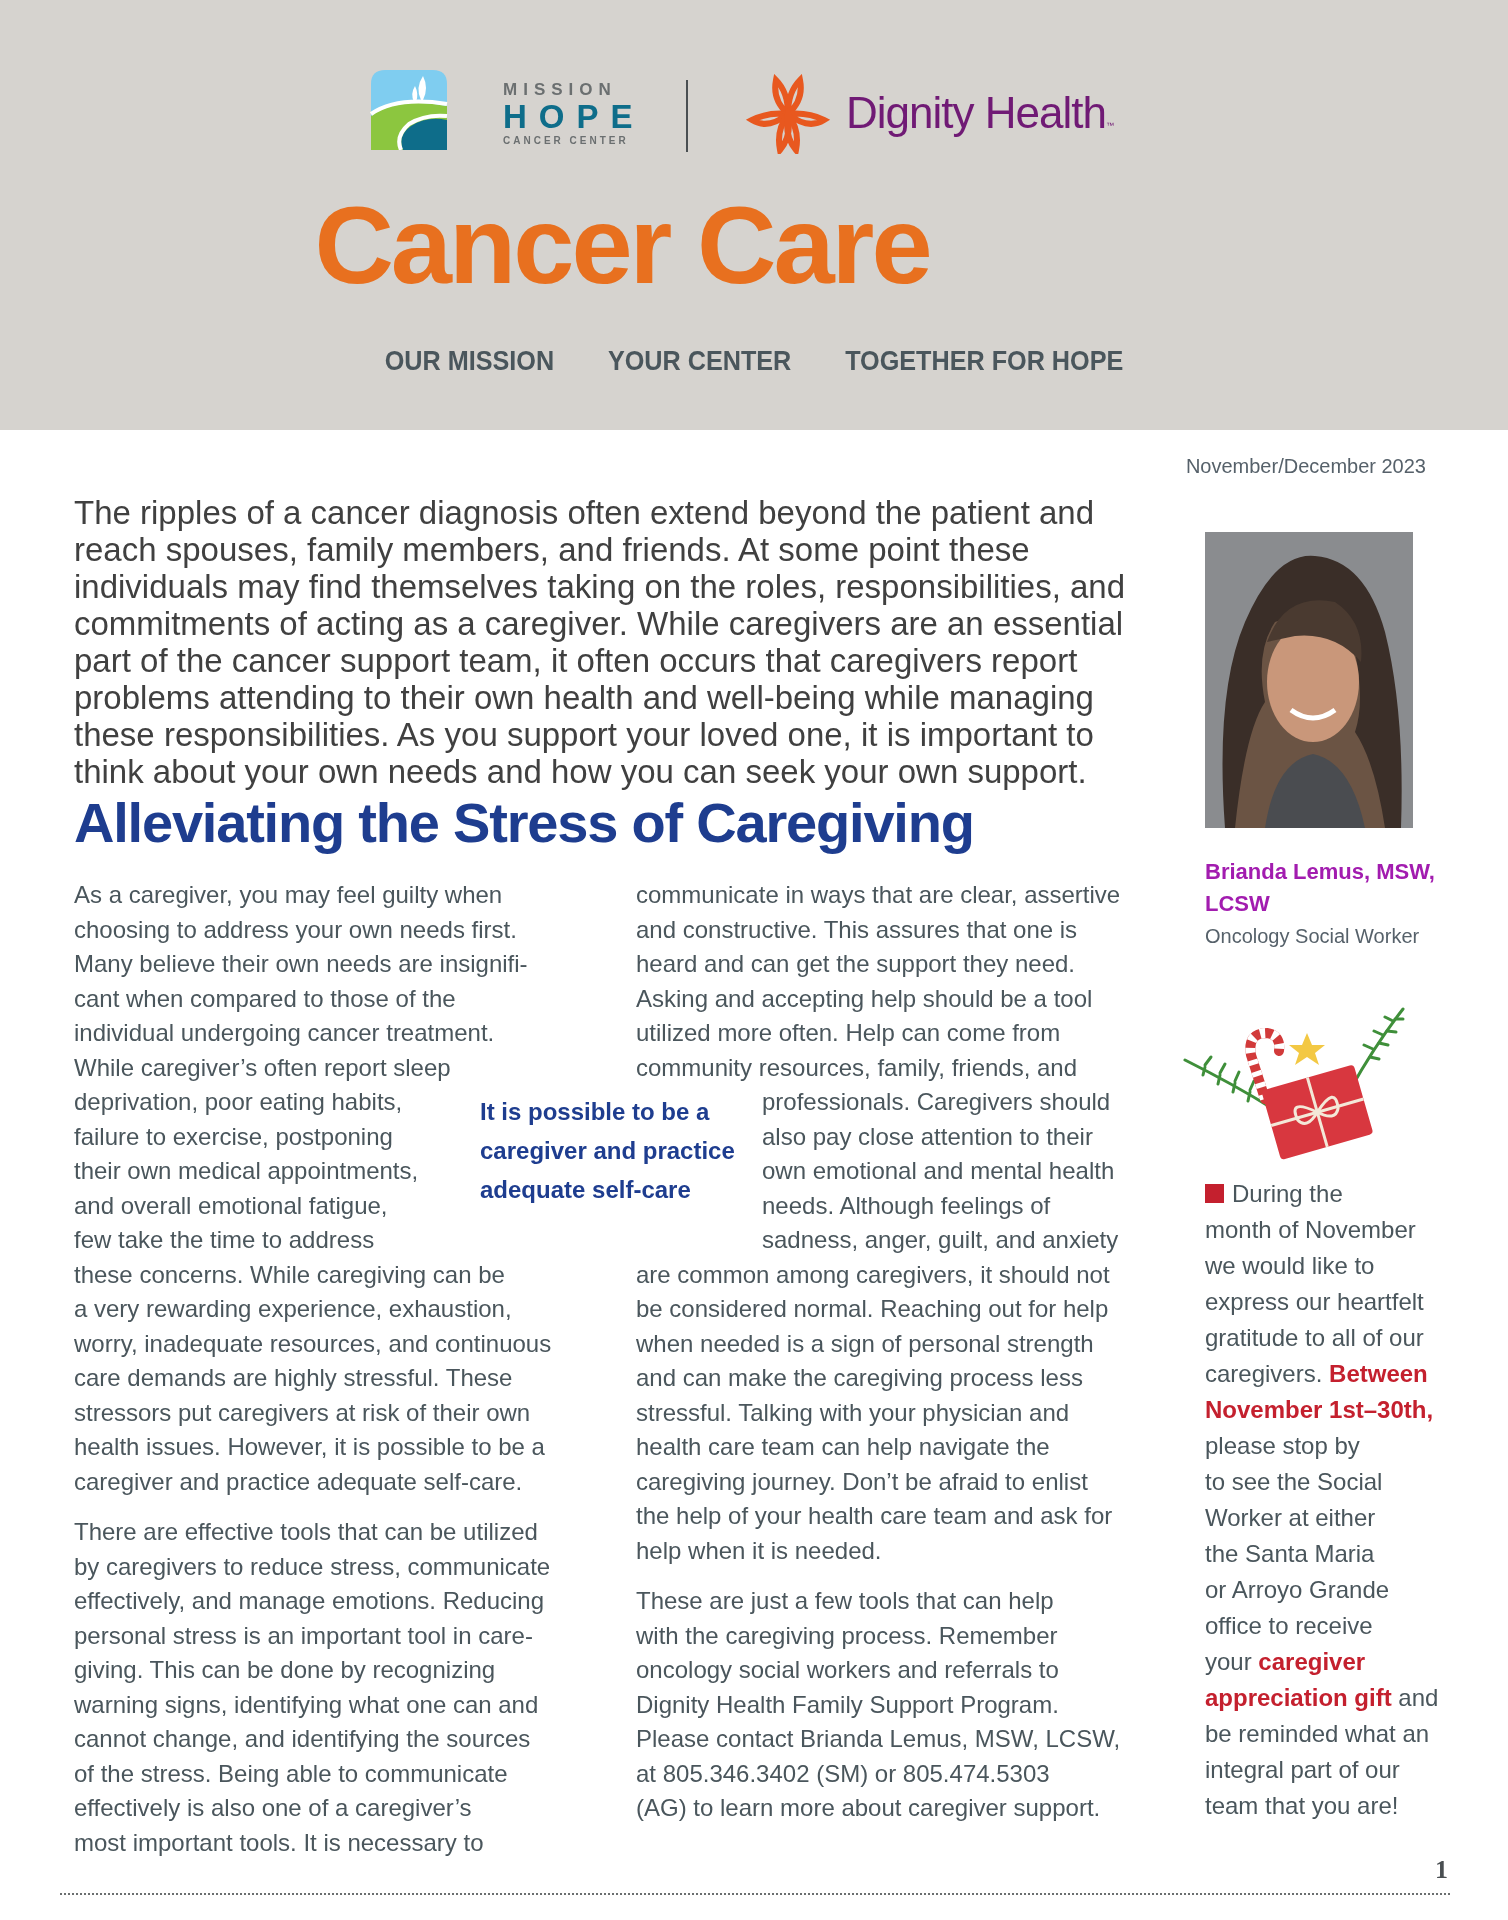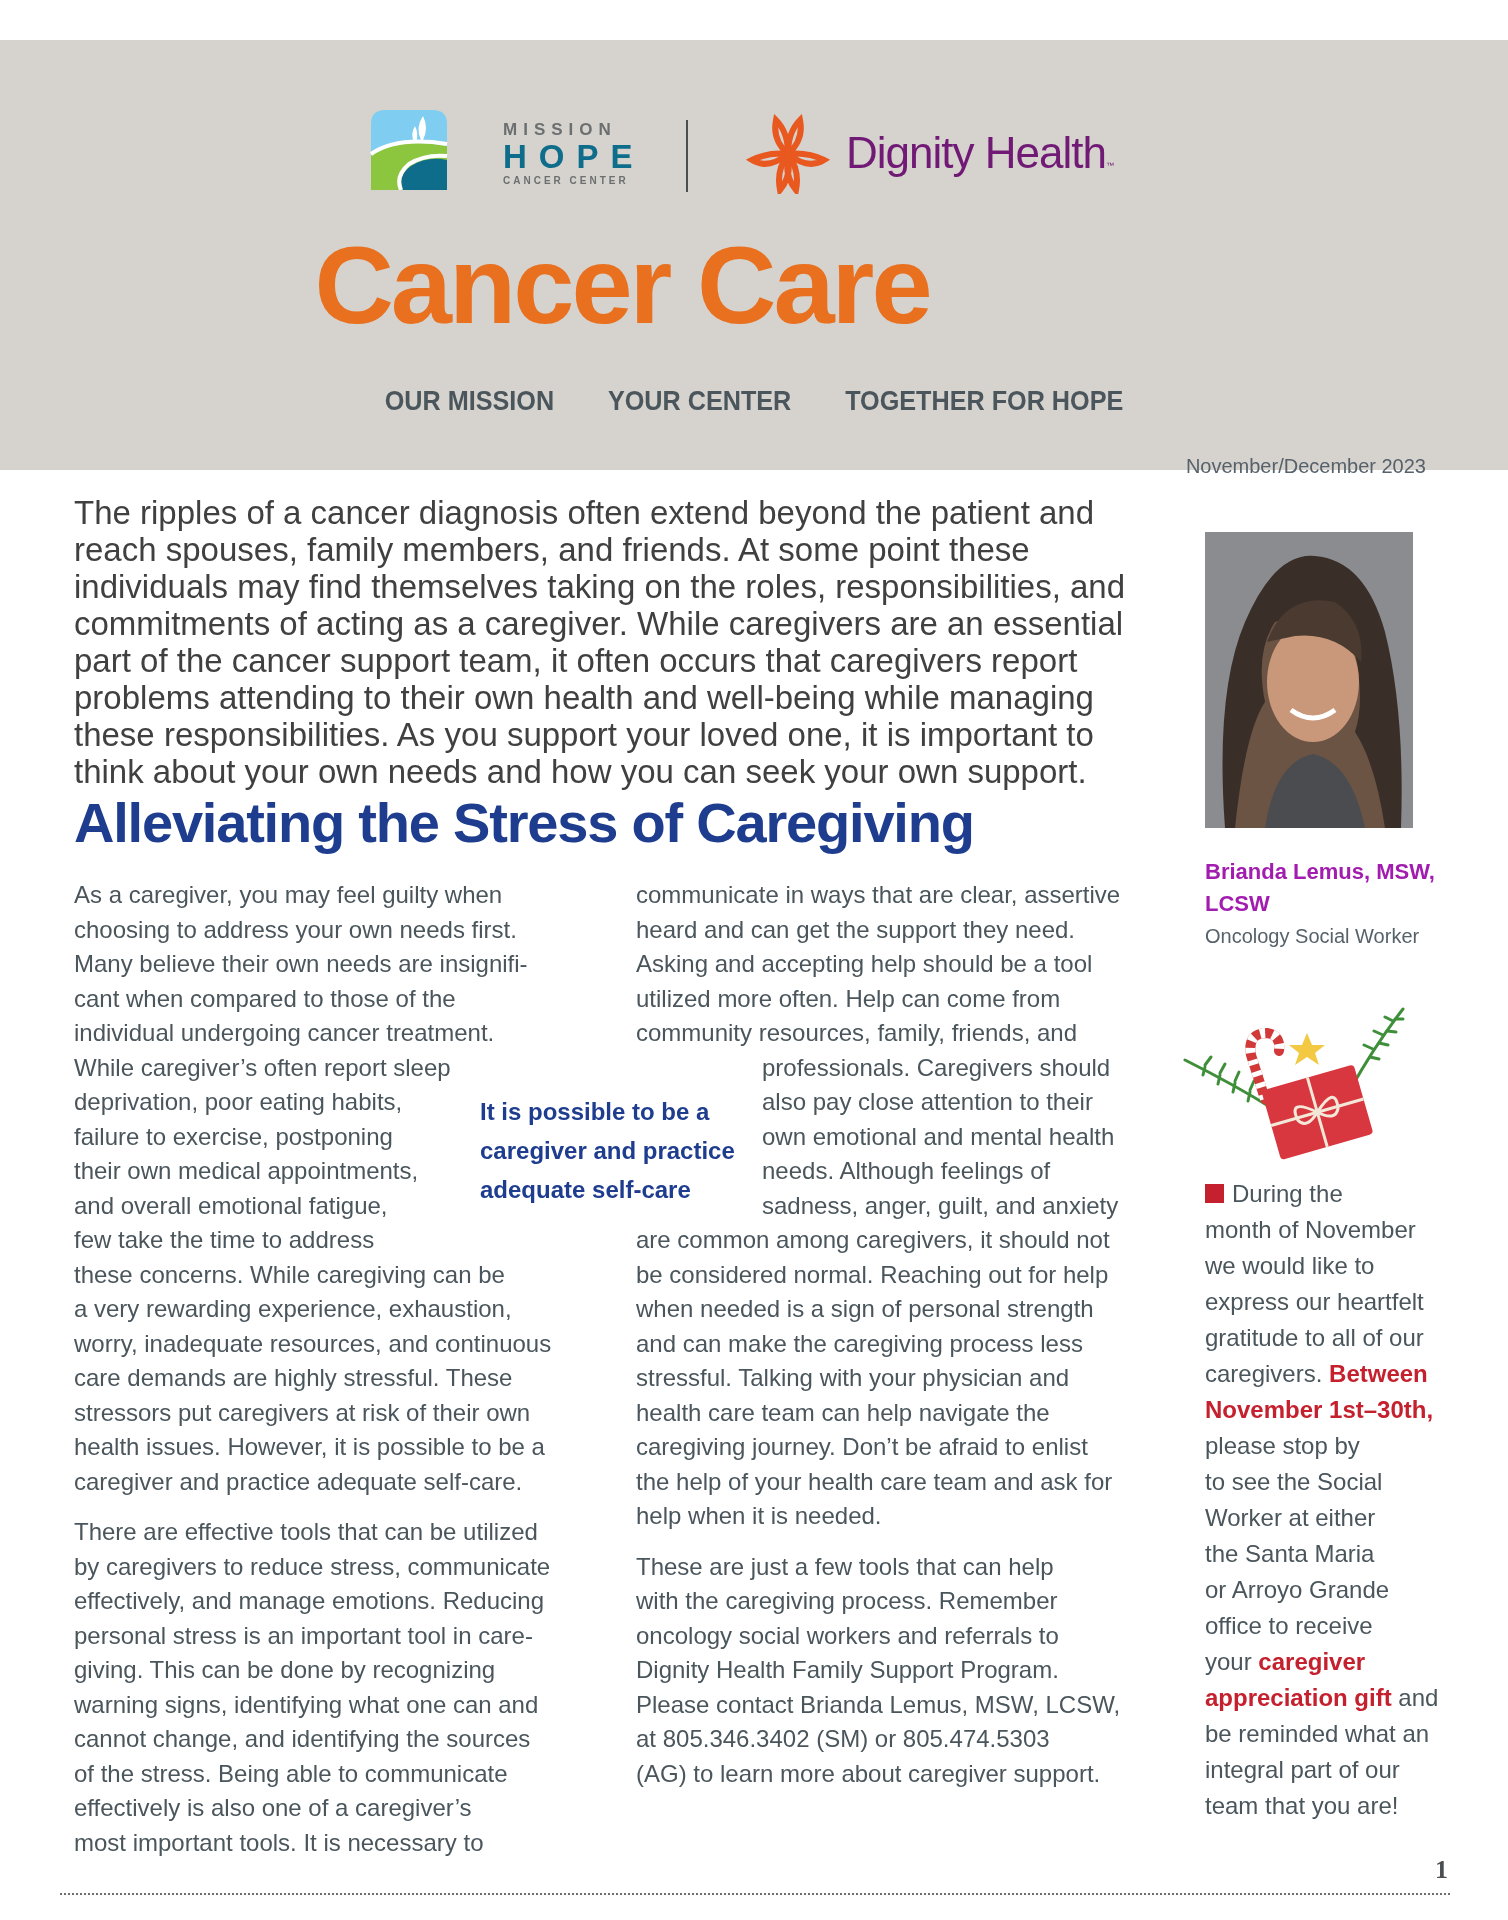--- a/index.html
+++ b/index.html
@@ -1,19 +1,19 @@
 <!DOCTYPE html>
 <html><head>
 <meta charset="utf-8">
 <style>
   * { box-sizing: border-box; margin: 0; padding: 0; }
   html, body { width: 1508px; height: 1920px; background: #ffffff; overflow: hidden; }
   body { font-family: "Liberation Sans", sans-serif; color: #4a565c; position: relative; }
 
-  .masthead { position: absolute; left: 0; top: 0; width: 1508px; height: 430px; background: #d6d3cf; margin-top: 40px; }
+  .masthead { position: absolute; left: 0; top: 0; width: 1508px; height: 430px; background: #d6d3cf; }
   .logos { position: absolute; top: 62px; left: 0; width: 1508px; height: 100px; }
   .mh-logo { position: absolute; left: 367px; top: 4px; width: 258px; height: 88px; }
   .mh-mark { position: absolute; left: 0; top: 0; width: 84px; height: 84px; }
   .mh-text { position: absolute; left: 136px; top: 14px; font-family: "Liberation Sans", sans-serif; color: #6b6f70; letter-spacing: 5px; }
   .mh-mission { font-size: 17px; font-weight: bold; line-height: 20px; letter-spacing: 6px; color: #6b6f70; }
   .mh-hope { font-size: 33px; font-weight: bold; line-height: 34px; letter-spacing: 12px; color: #0e6d8a; }
   .mh-cc { font-size: 10px; font-weight: bold; line-height: 14px; letter-spacing: 3px; color: #6b6f70; }
   .logo-divider { position: absolute; left: 686px; top: 18px; width: 2px; height: 72px; background: #4a4f52; }
   .dh-logo { position: absolute; left: 742px; top: 12px; width: 400px; height: 80px; }
   .dh-mark { position: absolute; left: 0; top: 0; width: 92px; height: 80px; }
@@ -137,20 +137,21 @@
     <span class="ln">effectively is also one of a caregiver’s</span>
     <span class="ln">most important tools. It is necessary to</span>
   </p>
 </div>
 
 <div class="pullquote">It is possible to be a caregiver and practice adequate self-care</div>
 
 <div class="col col2">
   <p>
     <span class="ln">communicate in ways that are clear, assertive</span>
+    <span class="ln">and constructive. This assures that one is</span>
     <span class="ln">heard and can get the support they need.</span>
     <span class="ln">Asking and accepting help should be a tool</span>
     <span class="ln">utilized more often. Help can come from</span>
     <span class="ln">community resources, family, friends, and</span>
     <span class="ln indent">professionals. Caregivers should</span>
     <span class="ln indent">also pay close attention to their</span>
     <span class="ln indent">own emotional and mental health</span>
     <span class="ln indent">needs. Although feelings of</span>
     <span class="ln indent">sadness, anger, guilt, and anxiety</span>
     <span class="ln">are common among caregivers, it should not</span>

